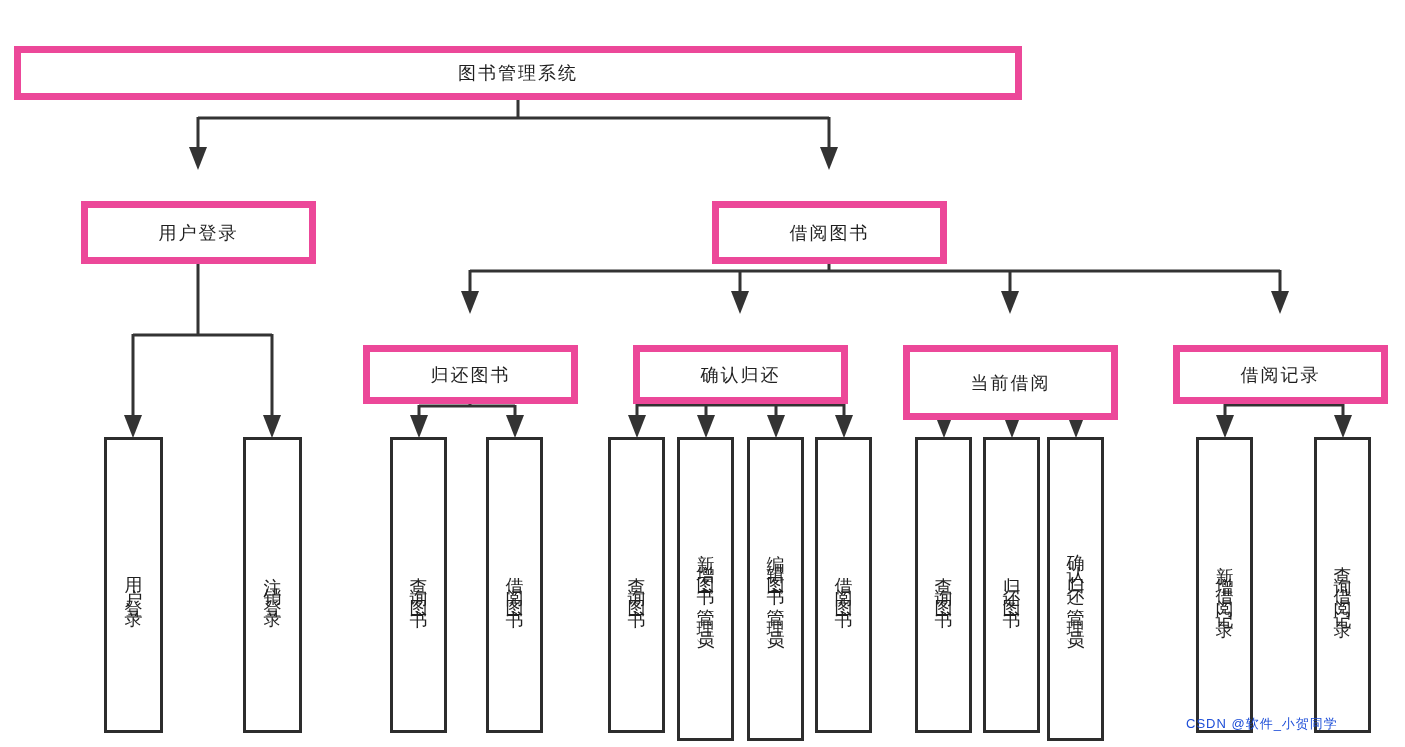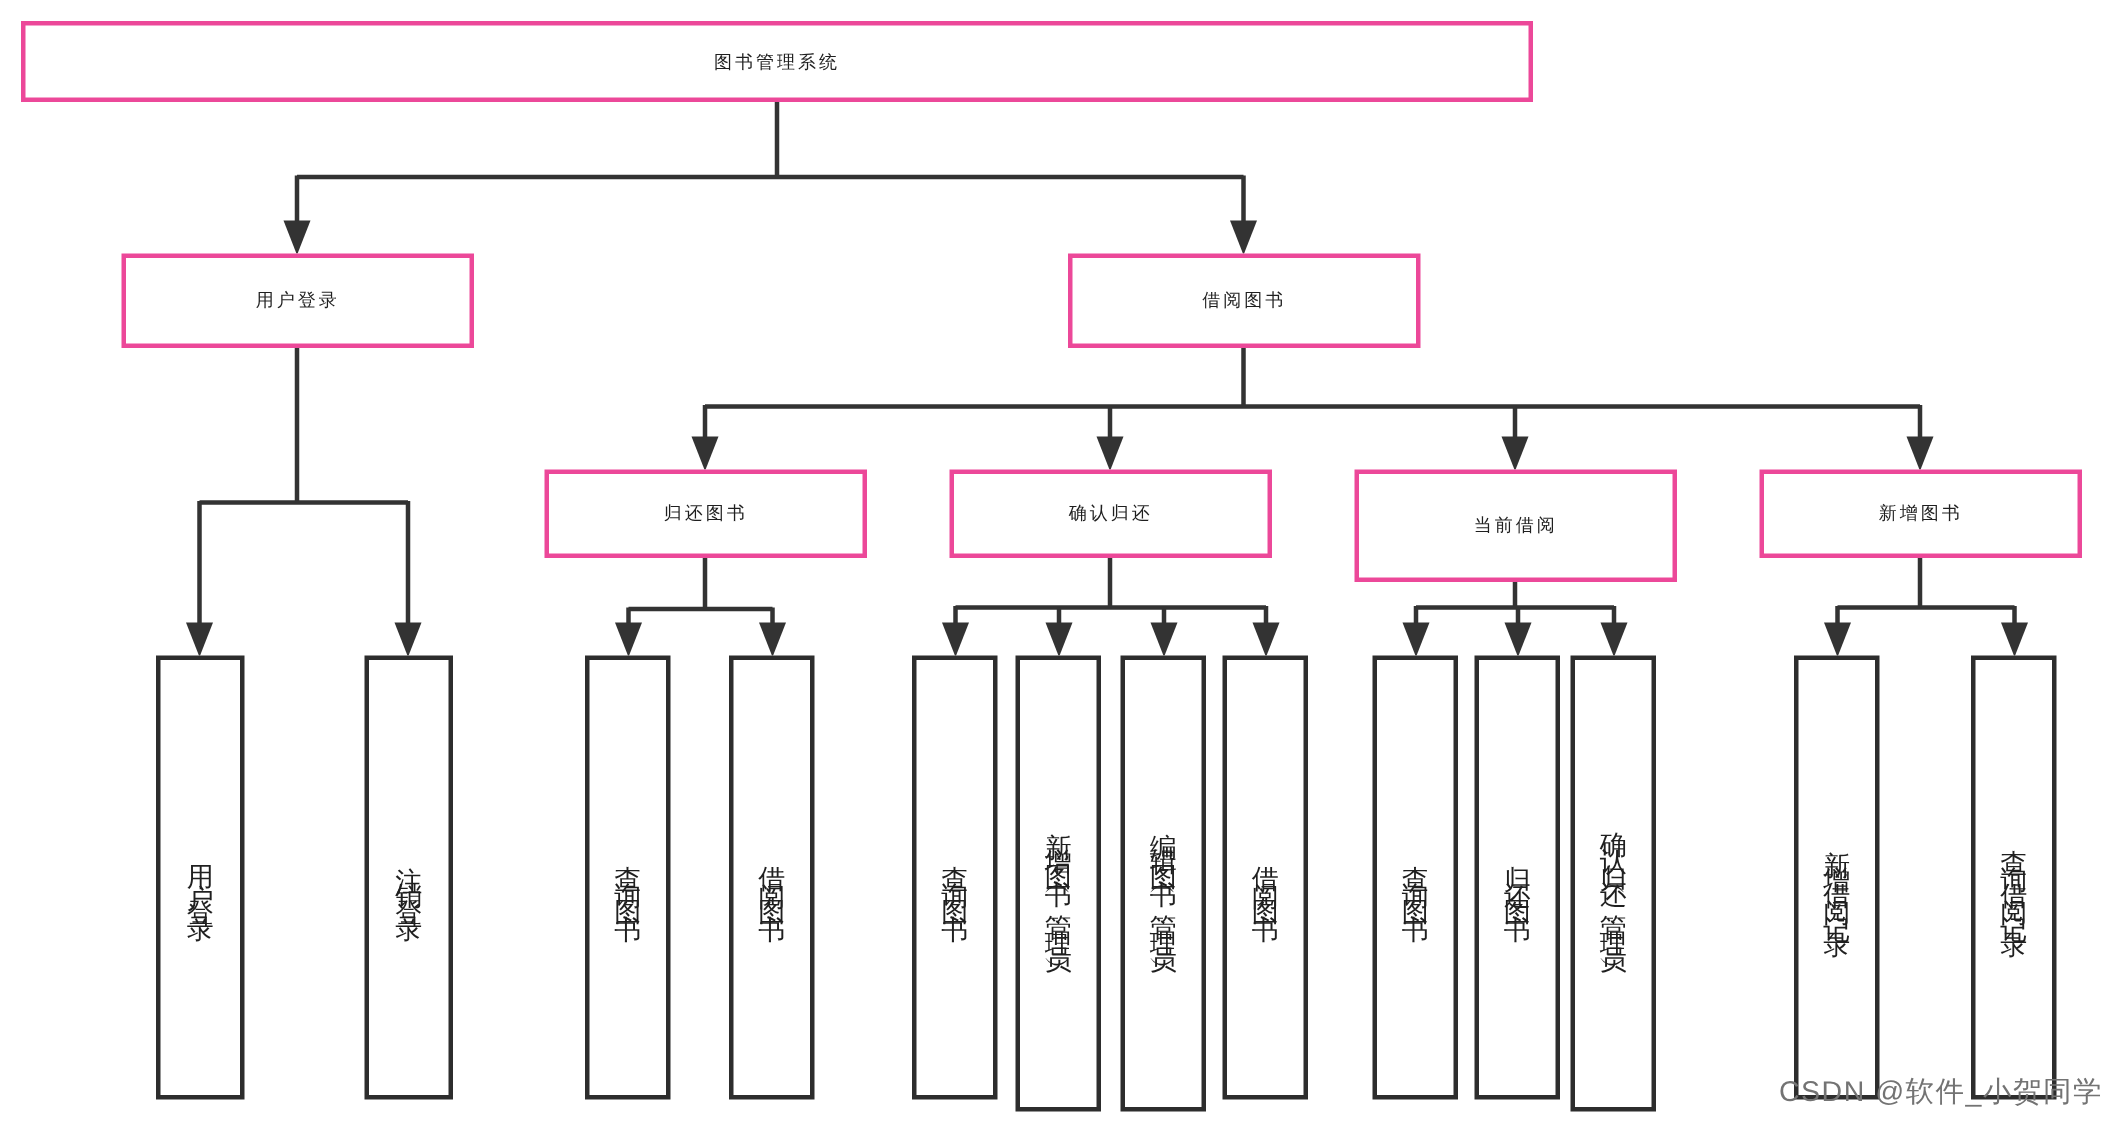--- a/index.html
+++ b/index.html
@@ -8,24 +8,25 @@
     width:1405px;height:747px;
     background:#ffffff;
     font-family:"Liberation Sans", sans-serif;
     overflow:hidden;
   }
   #wires{position:absolute;left:0;top:0;z-index:0;}
   .hbox{
     position:absolute;
     box-sizing:border-box;
     background:#ffffff;
-    border:3px solid #ec4899;
+    border:7px solid #ec4899;
     display:flex;align-items:center;justify-content:center;
-    font-size:12px;letter-spacing:2px;color:#1f1f1f;
+    font-size:18px;letter-spacing:2px;color:#1f1f1f;
     z-index:1;
+    margin-top:32px;
   }
   .vbox{
     position:absolute;
     box-sizing:border-box;
     background:#ffffff;
     border:3px solid #2d2d2d;
     display:flex;align-items:center;justify-content:center;
     z-index:1;
   }
   .vbox > span{
@@ -33,22 +34,22 @@
     text-orientation:mixed;
     font-size:18px;
     letter-spacing:11px;
     line-height:1;
     color:#1f1f1f;
     white-space:nowrap;
   }
   #watermark{
     position:absolute;
     left:1186px;top:715px;
-    font-size:19px;
-    color:#737373;
+    font-size:13px;
+    color:#1d4ed8;
     letter-spacing:1px;
     z-index:2;
     white-space:nowrap;
   }
 </style>
 </head>
 <body>
 
 <div id="canvas">
 
@@ -93,21 +94,21 @@
   </svg>
 
   <div class="hbox" style="left:14px;top:14px;width:1008px;height:54px">图书管理系统</div>
 
   <div class="hbox" style="left:81px;top:169px;width:235px;height:63px">用户登录</div>
   <div class="hbox" style="left:712px;top:169px;width:235px;height:63px">借阅图书</div>
 
   <div class="hbox" style="left:363px;top:313px;width:215px;height:59px">归还图书</div>
   <div class="hbox" style="left:633px;top:313px;width:215px;height:59px">确认归还</div>
   <div class="hbox" style="left:903px;top:313px;width:215px;height:75px">当前借阅</div>
-  <div class="hbox" style="left:1173px;top:313px;width:215px;height:59px">新增图书</div>
+  <div class="hbox" style="left:1173px;top:313px;width:215px;height:59px">借阅记录</div>
 
   <div class="vbox" style="left:104px;top:437px;width:59px;height:296px">
     <span>用户登录</span>
   </div>
   <div class="vbox" style="left:243px;top:437px;width:59px;height:296px">
     <span>注销登录</span>
   </div>
 
   <div class="vbox" style="left:390px;top:437px;width:57px;height:296px">
     <span>查询图书</span>

